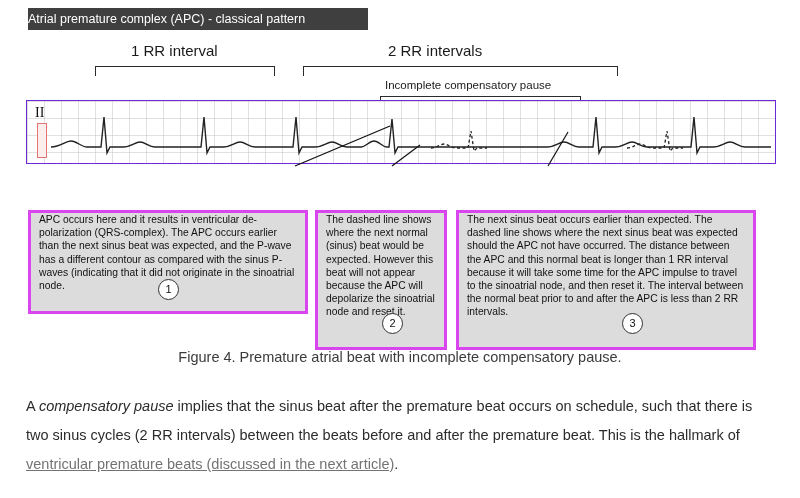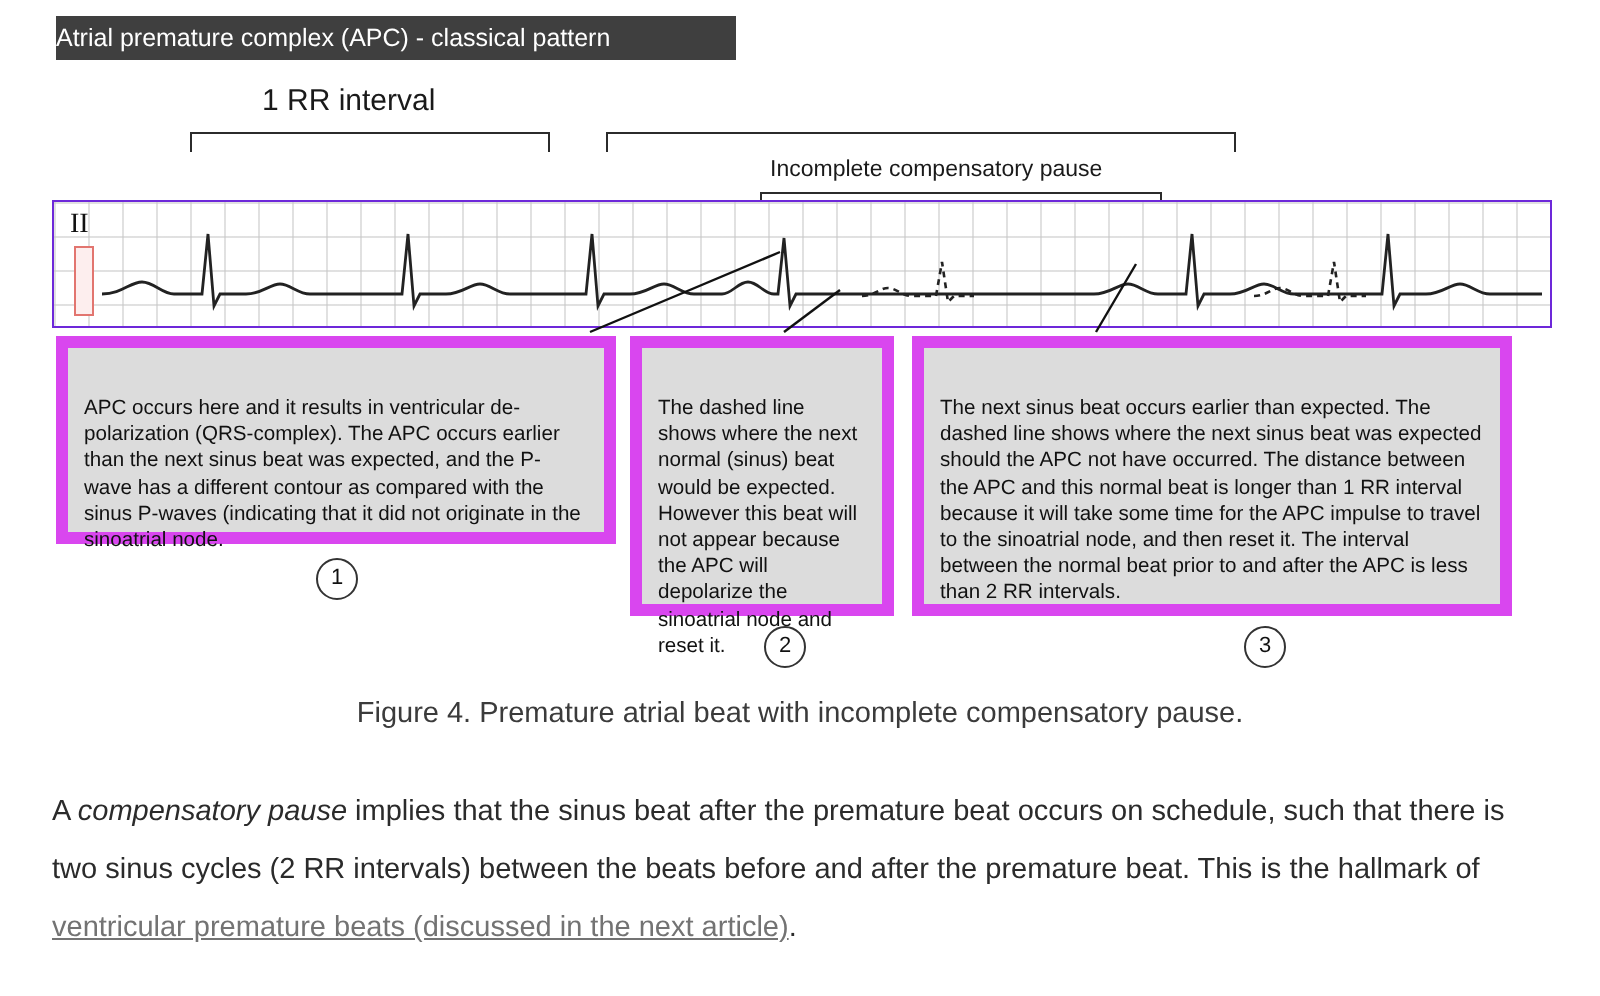--- a/index.html
+++ b/index.html
@@ -110,27 +110,28 @@
   }
   .ecg-svg { position: absolute; left: 0; top: 0; }
 
   
   .leaders { position: absolute; left: 0; top: 0; }
 
   
   .note {
     position: absolute;
     background: #dcdcdc;
-    border: 6px solid #d946ef;
+    border: 3px solid #d946ef;
     box-sizing: border-box;
     font-size: 10.3px;
     line-height: 13.2px;
     color: #111;
-    padding: 24px 8px 6px 8px;
+    padding: 0 8px 6px 8px;
     text-align: left;
+    margin-top: 42px;
   }
   .note-1 { left: 28px;  top: 168px; width: 280px; height: 104px; }
   .note-2 { left: 315px; top: 168px; width: 132px; height: 140px; }
   .note-3 { left: 456px; top: 168px; width: 300px; height: 140px; }
 
   .num-circle {
     position: absolute;
     width: 19px;
     height: 19px;
     border: 1.3px solid #333;
@@ -168,20 +169,21 @@
   .link { color: #737373; text-decoration: underline; }
 </style>
 </head>
 <body>
 
 <div id="page">
 
   <div class="title-bar">Atrial premature complex (APC) - classical pattern</div>
 
   <div class="interval-label lbl-1rr">1 RR interval</div>
+  <div class="interval-label lbl-2rr">2 RR intervals</div>
   <div class="bracket br-1rr"></div>
   <div class="bracket br-2rr"></div>
 
   <div class="icp-label">Incomplete compensatory pause</div>
   <div class="bracket br-icp"></div>
 
   <div class="ecg-wrap">
     <div class="ecg-grid"></div>
     <div class="lead-label">II</div>
     <div class="cal-bar"></div>

